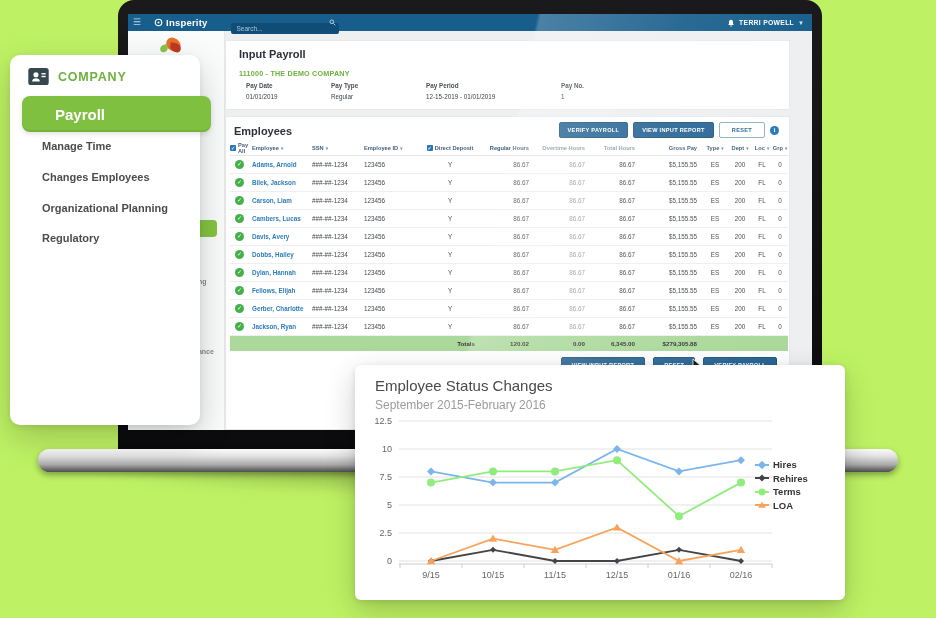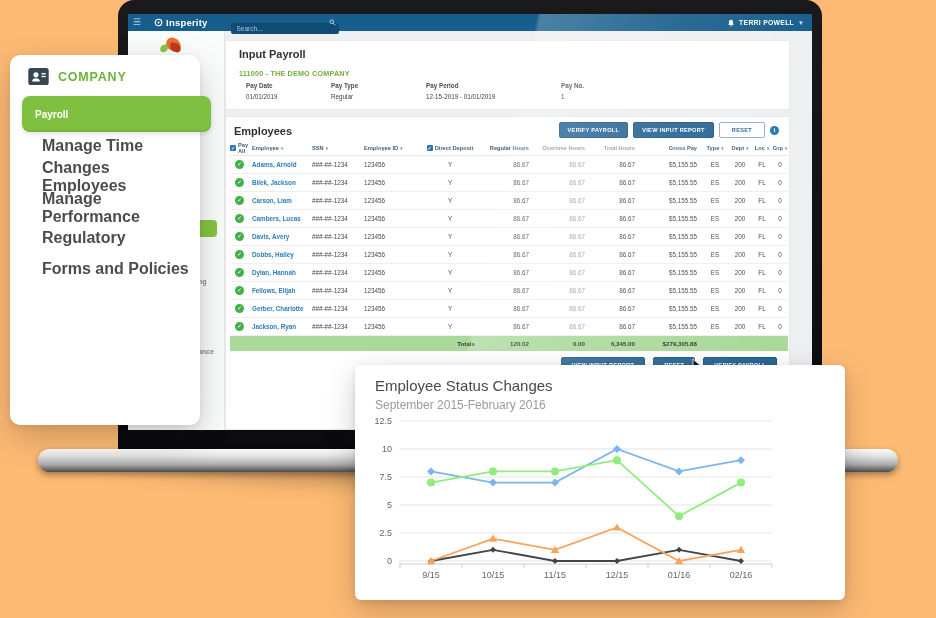--- a/index.html
+++ b/index.html
@@ -1,18 +1,18 @@
 <!DOCTYPE html>
 <html><head>
 <meta charset="utf-8">
 <style>
   * { margin:0; padding:0; box-sizing:border-box; }
   html,body { background:#fff; }
   body { font-family:"Liberation Sans", sans-serif; }
-  .stage { position:relative; width:936px; height:618px; background:#fdba74; overflow:hidden; }
+  .stage { position:relative; width:936px; height:618px; background:#bef264; overflow:hidden; }
 
   
   .floor-shadow { position:absolute; left:10px; top:446px; width:916px; height:70px;
     background:radial-gradient(ellipse 55% 45% at 50% 35%, rgba(0,0,0,.30), rgba(0,0,0,.10) 55%, transparent 75%);
     filter:blur(6px); z-index:0; }
   .laptop-frame { position:absolute; left:118px; top:0; width:704px; height:452px;
     background:linear-gradient(#1a1a1c,#0b0b0d); border-radius:16px 16px 0 0; z-index:1; }
   .laptop-base { position:absolute; left:38px; top:449px; width:860px; height:23px; border-radius:12px;
     background:linear-gradient(#fbfbfb, #e3e3e3 30%, #ababab 68%, #6e6e6e 88%, #4f4f4f);
     box-shadow:0 3px 6px rgba(0,0,0,.35); z-index:3; }
@@ -80,23 +80,23 @@
   .bottom-btns .btn-blue { padding:4px 10px; }
   .cursor-arrow { position:absolute; left:466px; top:241px; z-index:7; }
 
   
   .menu-card { position:absolute; left:10px; top:55px; width:190px; height:370px; background:#fff; border-radius:10px;
     box-shadow:0 12px 34px rgba(0,0,0,.20), 0 2px 6px rgba(0,0,0,.08); z-index:5; }
   .menu-head { position:absolute; left:18px; top:13px; display:flex; align-items:center; gap:9px; }
   .menu-head-label { color:#6cb23c; font-size:12.5px; font-weight:bold; letter-spacing:.8px; }
   .menu-pill { position:absolute; left:12px; top:41px; width:189px; height:36px; background:#80c041; border-radius:8px;
     box-shadow:inset 0 -2px 0 rgba(0,0,0,.07), 0 2px 5px rgba(0,0,0,.12); display:flex; align-items:center; }
-  .menu-pill span { color:#fff; font-size:10px; font-weight:bold; margin-left:13px; }
+  .menu-pill span { color:#fff; font-size:15px; font-weight:bold; margin-left:33px; }
   .menu-items { position:absolute; left:32px; top:76px; width:150px; }
-  .menu-item { height:30.7px; display:flex; align-items:center; color:#4c4c4c; font-size:16px; font-weight:bold; }
+  .menu-item { height:30.7px; display:flex; align-items:center; color:#4c4c4c; font-size:11px; font-weight:bold; }
 
   
   .chart-card { position:absolute; left:355px; top:365px; width:490px; height:235px; background:#fff; border-radius:6px;
     box-shadow:0 10px 30px rgba(0,0,0,.20), 0 2px 6px rgba(0,0,0,.10); z-index:6; }
   .chart-title { position:absolute; left:20px; top:12px; font-size:15px; color:#4a4a4a; }
   .chart-subtitle { position:absolute; left:20px; top:33px; font-size:12px; color:#9b9b9b; }
   .chart-svg { position:absolute; left:0; top:48px; }
   .chart-legend { position:absolute; left:400px; top:94px; display:flex; flex-direction:column; gap:2.5px; }
   .legend-item { display:flex; align-items:center; gap:4px; height:11px; }
   .lg-line { position:relative; width:14px; height:2px; display:inline-block; }
@@ -445,23 +445,22 @@
         <rect x="15.5" y="9.2" width="5" height="1.6" fill="#fff"></rect>
       </svg>
       <span class="menu-head-label">COMPANY</span>
     </div>
     <div class="menu-pill">
       <span>Payroll</span>
     </div>
     <div class="menu-items" id="menu-items">
         <div class="menu-item">Manage Time</div>
         <div class="menu-item">Changes Employees</div>
-        <div class="menu-item">Manage Performance</div>
+        <div class="menu-item">Organizational Planning</div>
         <div class="menu-item">Regulatory</div>
-        <div class="menu-item">Forms and Policies</div>
       </div>
   </div>
 
   <div class="chart-card">
     <div class="chart-title">Employee Status Changes</div>
     <div class="chart-subtitle">September 2015-February 2016</div>
     <svg class="chart-svg" id="chart-svg" width="490" height="180" viewBox="0 0 490 180">
         <line x1="44" x2="417" y1="148" y2="148" stroke="#e3e3e3" stroke-width="1"></line>
         <text x="37" y="151" text-anchor="end" fill="#666" font-size="9" font-family="Liberation Sans, sans-serif">0</text>
         <line x1="44" x2="417" y1="120" y2="120" stroke="#e3e3e3" stroke-width="1"></line>
@@ -510,14 +509,40 @@
         <circle cx="324" cy="103.19999999999999" r="4" fill="#90ed7d"></circle>
         <circle cx="386" cy="69.6" r="4" fill="#90ed7d"></circle>
         <polyline points="76,148 138,125.6 200,136.8 262,114.4 324,148 386,136.8" fill="none" stroke="#f7a35c" stroke-width="1.8"></polyline>
         <path d="M 76 144 L 80.2 151.2 L 71.8 151.2 Z" fill="#f7a35c"></path>
         <path d="M 138 121.6 L 142.2 128.79999999999998 L 133.8 128.79999999999998 Z" fill="#f7a35c"></path>
         <path d="M 200 132.8 L 204.2 140 L 195.8 140 Z" fill="#f7a35c"></path>
         <path d="M 262 110.4 L 266.2 117.60000000000001 L 257.8 117.60000000000001 Z" fill="#f7a35c"></path>
         <path d="M 324 144 L 328.2 151.2 L 319.8 151.2 Z" fill="#f7a35c"></path>
         <path d="M 386 132.8 L 390.2 140 L 381.8 140 Z" fill="#f7a35c"></path>
       </svg>
+    <div class="chart-legend" id="chart-legend">
+        <div class="legend-item">
+          <span class="lg-line" style="background: rgb(124, 181, 236);">
+            <i class="m-diamond" style="background: rgb(124, 181, 236); color: rgb(124, 181, 236);"></i>
+          </span>
+          <span class="lg-label">Hires</span>
+        </div>
+        <div class="legend-item">
+          <span class="lg-line" style="background: rgb(67, 67, 72);">
+            <i class="m-diamond-small" style="background: rgb(67, 67, 72); color: rgb(67, 67, 72);"></i>
+          </span>
+          <span class="lg-label">Rehires</span>
+        </div>
+        <div class="legend-item">
+          <span class="lg-line" style="background: rgb(144, 237, 125);">
+            <i class="m-circle" style="background: rgb(144, 237, 125); color: rgb(144, 237, 125);"></i>
+          </span>
+          <span class="lg-label">Terms</span>
+        </div>
+        <div class="legend-item">
+          <span class="lg-line" style="background: rgb(247, 163, 92);">
+            <i class="m-triangle" style="background: rgb(247, 163, 92); color: rgb(247, 163, 92);"></i>
+          </span>
+          <span class="lg-label">LOA</span>
+        </div>
+      </div>
   </div>
 </div>
 
 </body></html>

